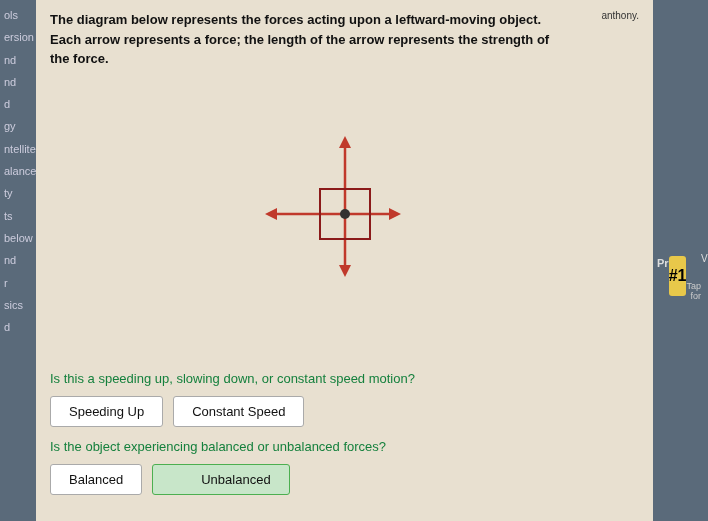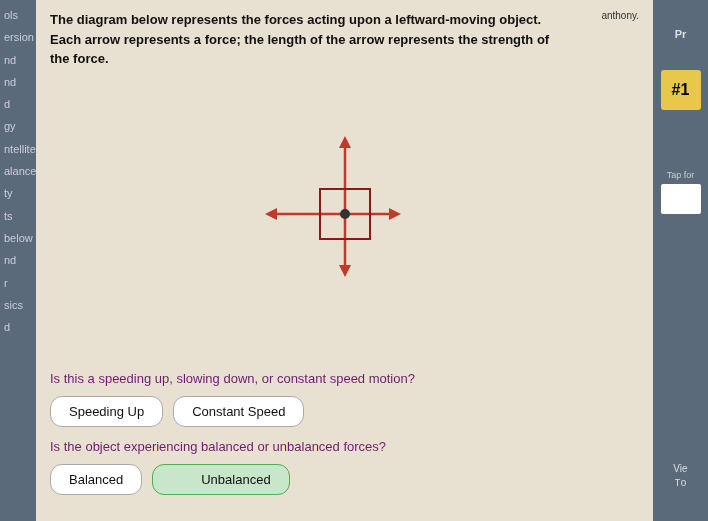--- a/index.html
+++ b/index.html
@@ -87,51 +87,51 @@
     }
 
     
     .question-area {
       padding: 8px 14px 14px 14px;
       background: #e8e0d0;
     }
 
     .question-text {
       font-size: 13px;
-      color: #701a75;
+      color: #15803d;
       margin-bottom: 10px;
     }
 
     .button-row {
       display: flex;
       gap: 10px;
       margin-bottom: 12px;
     }
 
     .answer-btn {
       padding: 7px 18px;
       background: white;
       border: 1px solid #aaa;
-      border-radius: 12px;
+      border-radius: 3px;
       font-size: 13px;
       cursor: pointer;
       color: #111;
     }
     .answer-btn.selected-unbalanced {
       background: #c8e6c9;
       border-color: #4caf50;
       padding-left: 48px;
     }
 
     
     .right-panel {
       width: 55px;
       background: #5a6a7a;
       display: flex;
-      flex-direction: column;
+      flex-direction: row;
       align-items: center;
       padding: 24px 4px;
       flex-shrink: 0;
     }
 
     .right-panel-btn {
       background: #e8c84a;
       color: #000;
       font-size: 16px;
       font-weight: bold;

